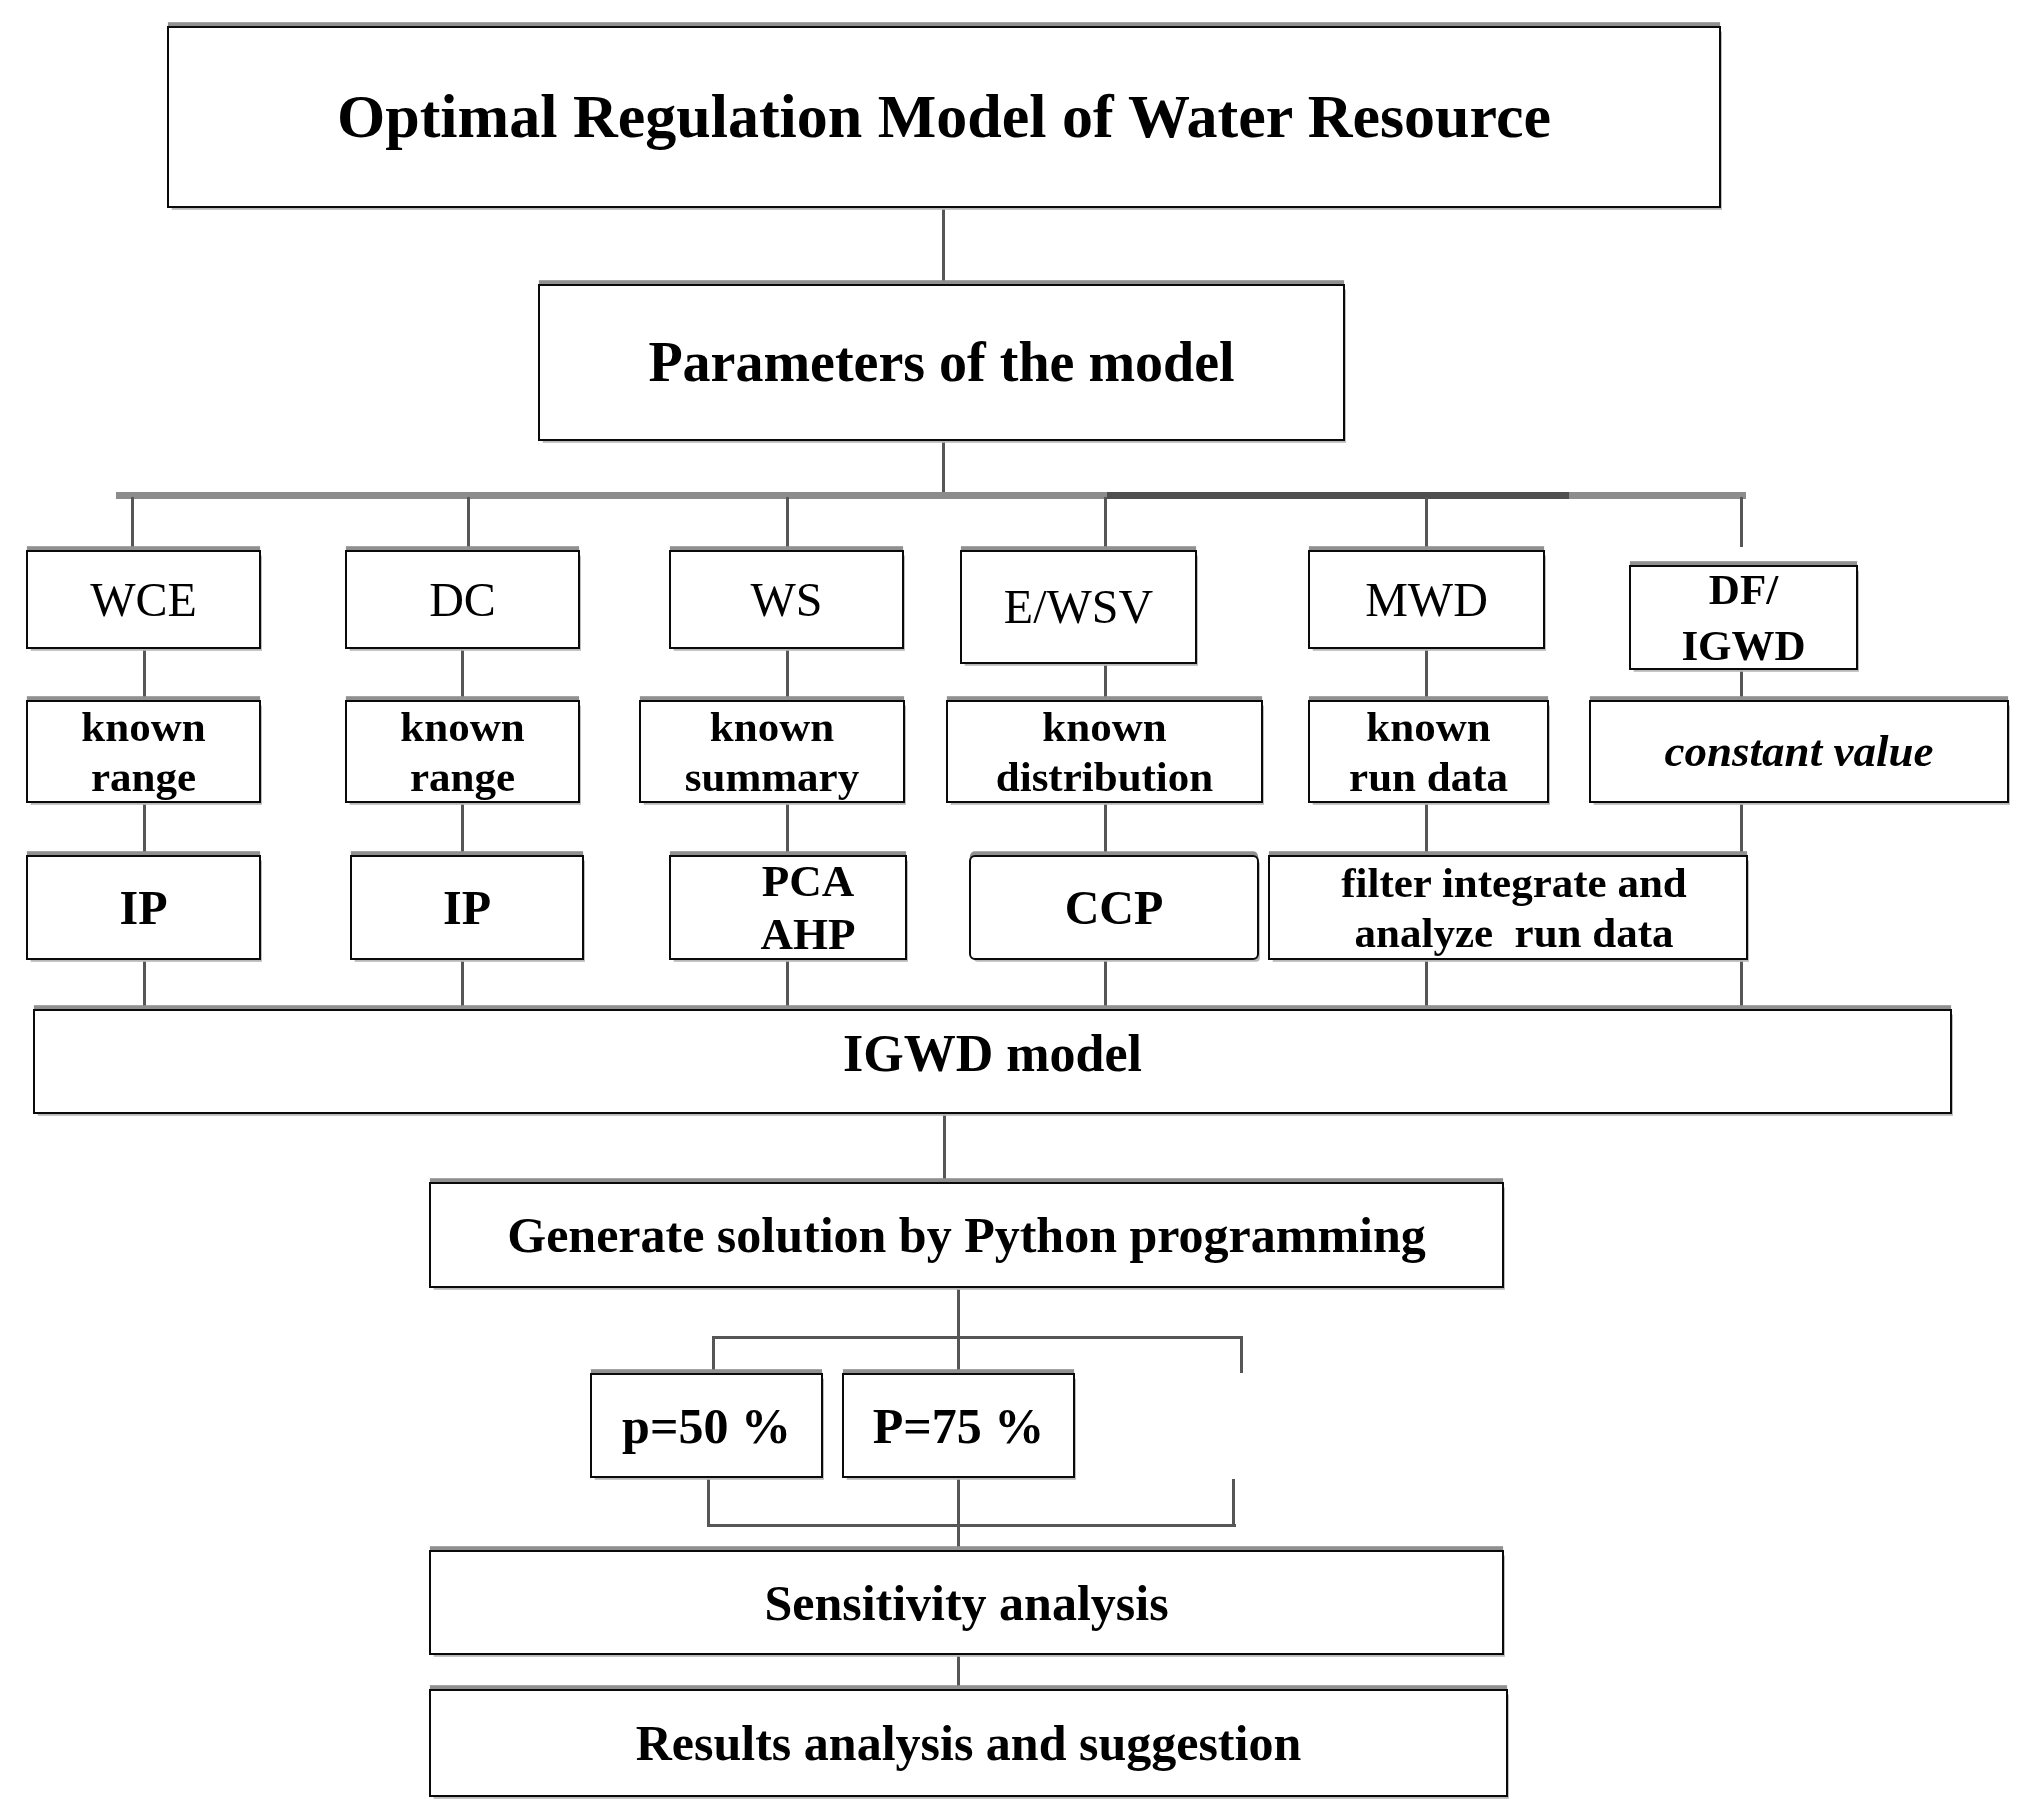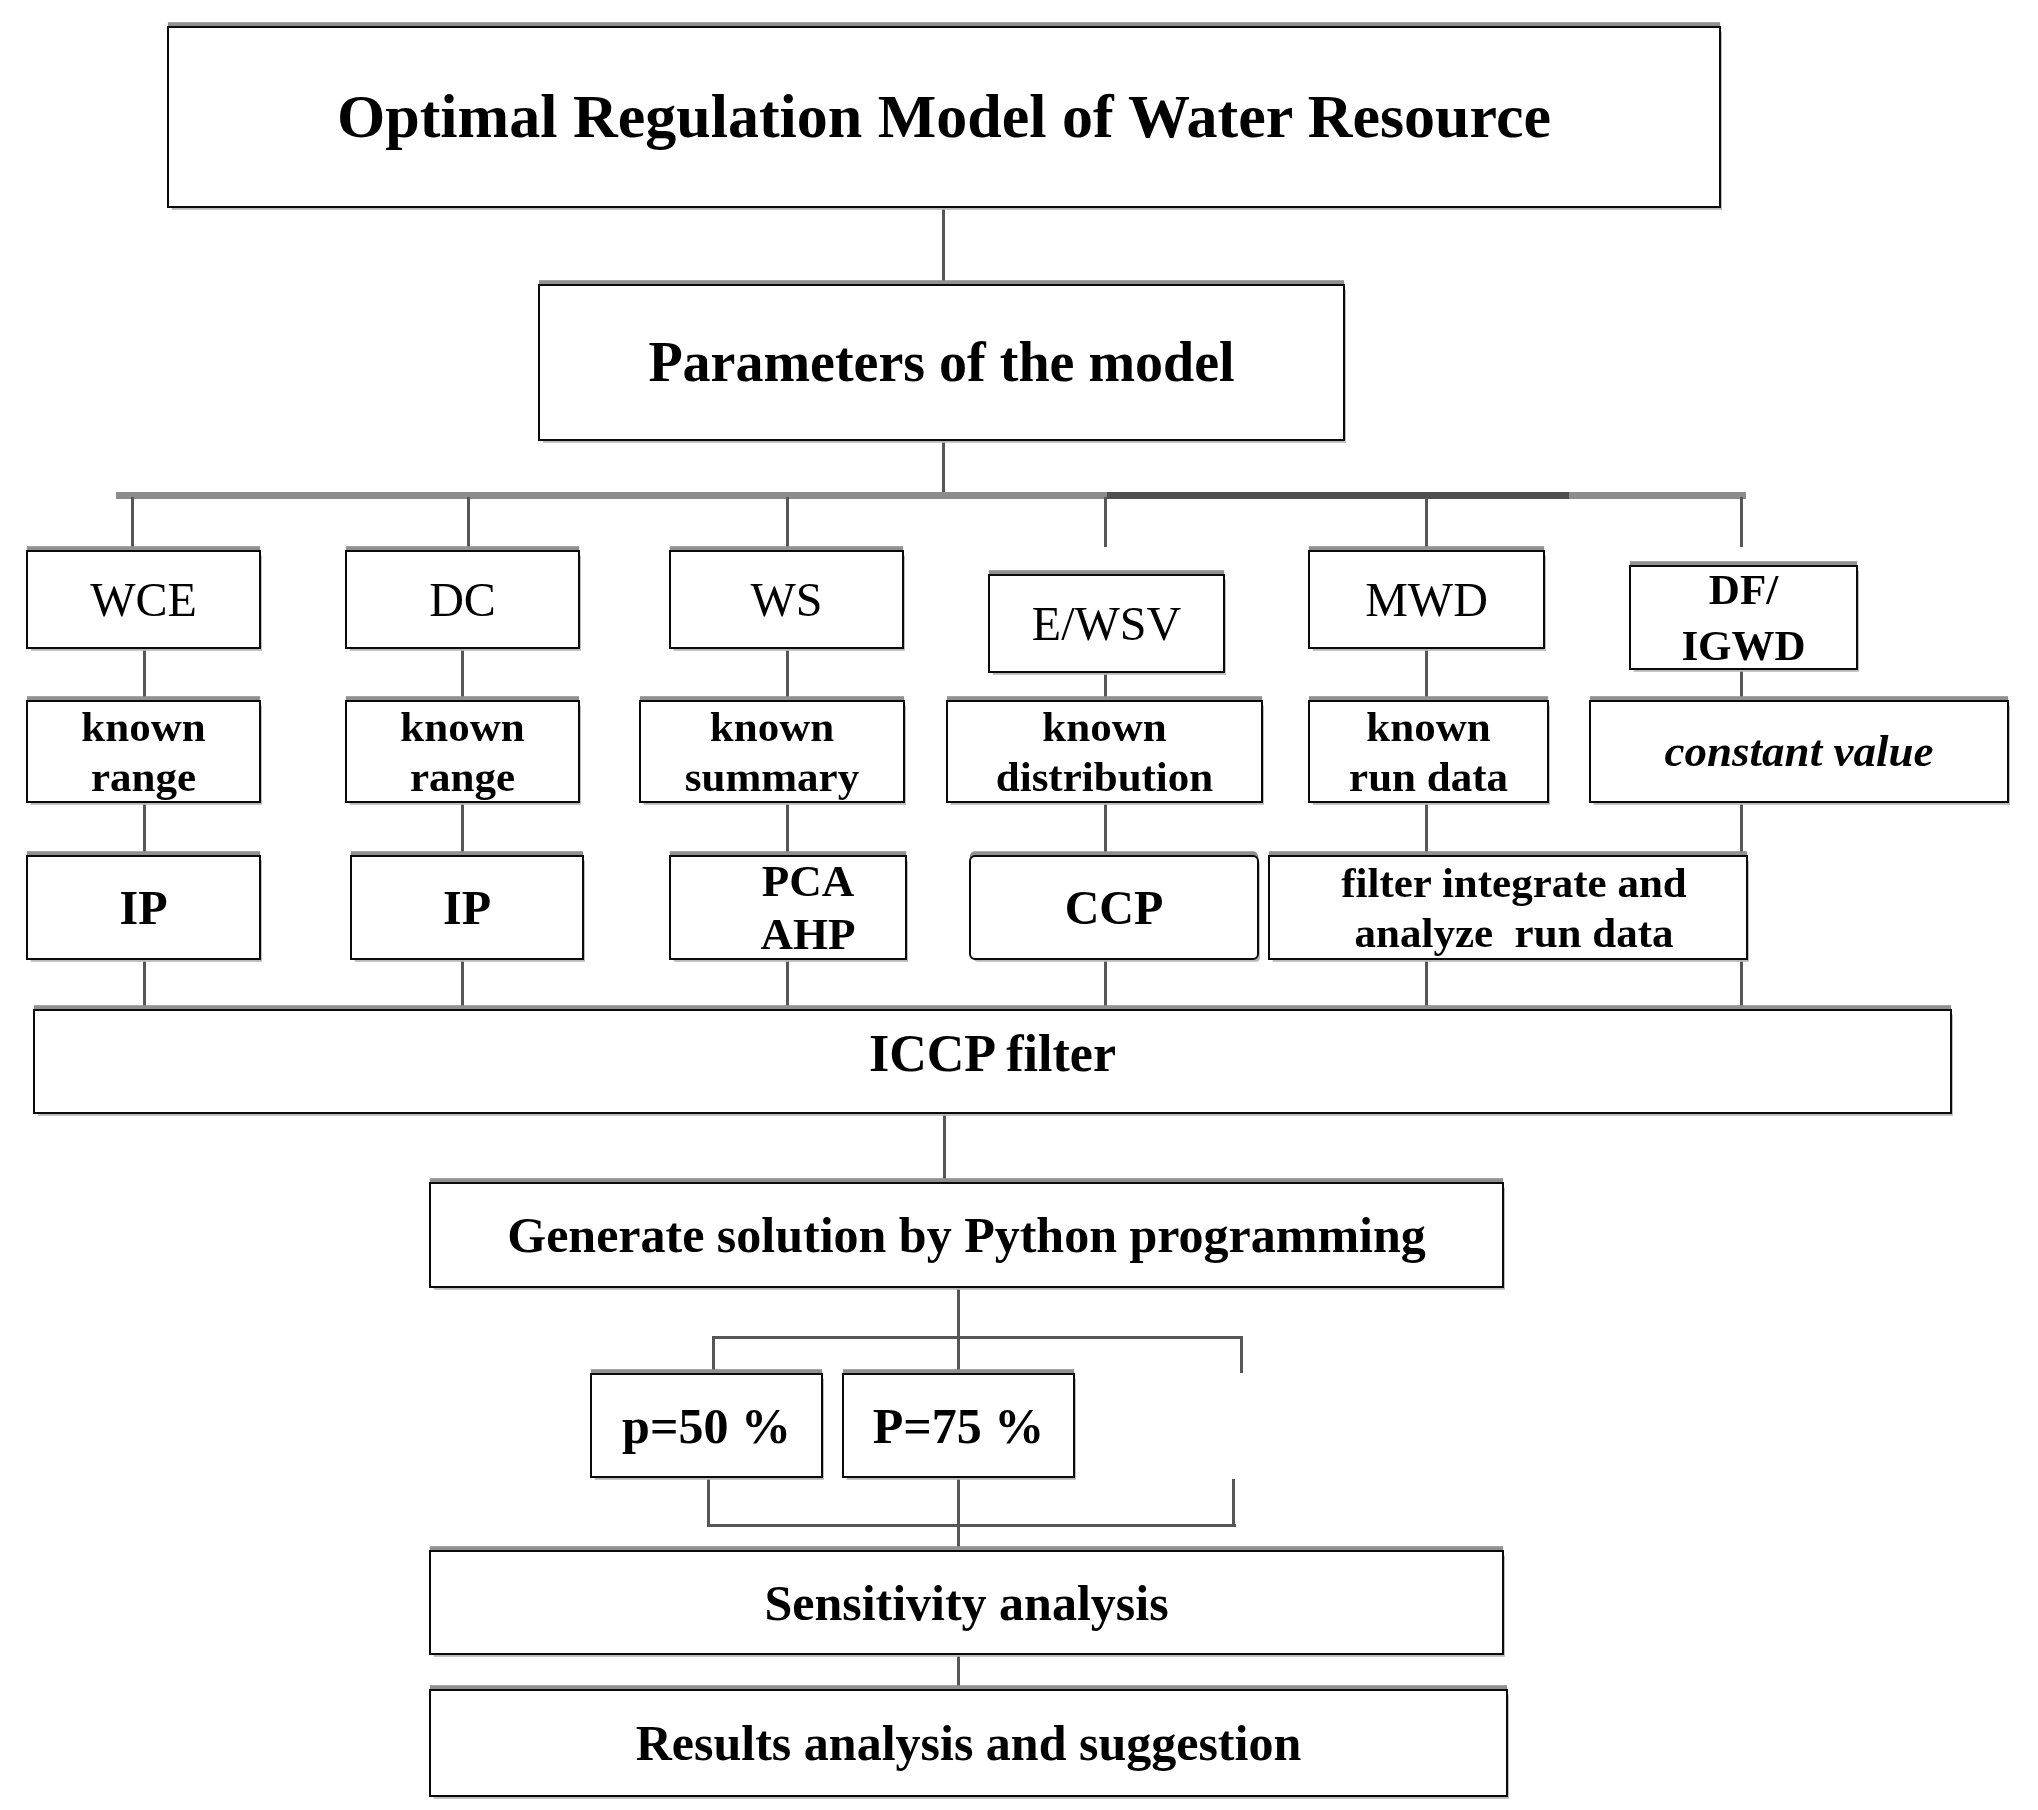--- a/index.html
+++ b/index.html
@@ -110,21 +110,21 @@
 
   <div class="v" style="left:957px; top:1656px; height:34px;"></div>
 
   <div class="box fs66" style="left:167px; top:26px; width:1554px; height:182px;">Optimal Regulation Model of Water Resource</div>
 
   <div class="box fs60" style="left:538px; top:284px; width:807px; height:157px;">Parameters of the model</div>
 
   <div class="box fs52 thin" style="left:26px; top:550px; width:235px; height:99px;">WCE</div>
   <div class="box fs52 thin" style="left:345px; top:550px; width:235px; height:99px;">DC</div>
   <div class="box fs52 thin" style="left:669px; top:550px; width:235px; height:99px;">WS</div>
-  <div class="box fs52 thin" style="left:988px; top:550px; width:237px; height:99px;margin-top:24px;">E/WSV</div>
+  <div class="box fs52 thin" style="left:960px; top:550px; width:237px; height:114px;">E/WSV</div>
   <div class="box fs52 thin" style="left:1308px; top:550px; width:237px; height:99px;">MWD</div>
   <div class="box fs46" style="left:1629px; top:543px; width:229px; height:105px; line-height:1.3;margin-top:22px;">DF/
 IGWD</div>
 
   <div class="box fs46" style="left:26px; top:700px; width:235px; height:103px;">known
 range</div>
   <div class="box fs46" style="left:345px; top:700px; width:235px; height:103px;">known
 range</div>
   <div class="box fs46" style="left:639px; top:700px; width:266px; height:103px;">known
 summary</div>
@@ -135,21 +135,21 @@
   <div class="box fs48" style="left:1589px; top:700px; width:420px; height:103px;font-style:italic;">constant value</div>
 
   <div class="box fs52" style="left:26px; top:855px; width:235px; height:105px;">IP</div>
   <div class="box fs52" style="left:350px; top:855px; width:234px; height:105px;">IP</div>
   <div class="box fs48" style="left:669px; top:855px; width:238px; height:105px;padding-left:40px;">PCA
 AHP</div>
   <div class="box fs52" style="left:969px; top:855px; width:290px; height:105px;border-radius:6px;">CCP</div>
   <div class="box fs44" style="left:1268px; top:855px; width:480px; height:105px;padding-left:12px;">filter integrate and
 analyze  run data</div>
 
-  <div class="box fs56" style="left:33px; top:1009px; width:1919px; height:105px; align-items:flex-start; padding-top:13px;">ICCP filter</div>
+  <div class="box fs56" style="left:33px; top:1009px; width:1919px; height:105px; align-items:flex-start; padding-top:13px;">IGWD model</div>
 
   <div class="box fs54" style="left:429px; top:1182px; width:1075px; height:106px;">Generate solution by Python programming</div>
 
   <div class="box fs54" style="left:590px; top:1373px; width:233px; height:105px;">p=50 %</div>
   <div class="box fs54" style="left:842px; top:1373px; width:233px; height:105px;">P=75 %</div>
 
   <div class="box fs54" style="left:429px; top:1550px; width:1075px; height:105px;">Sensitivity analysis</div>
 
   <div class="box fs54" style="left:429px; top:1689px; width:1079px; height:108px;">Results analysis and suggestion</div>
 

